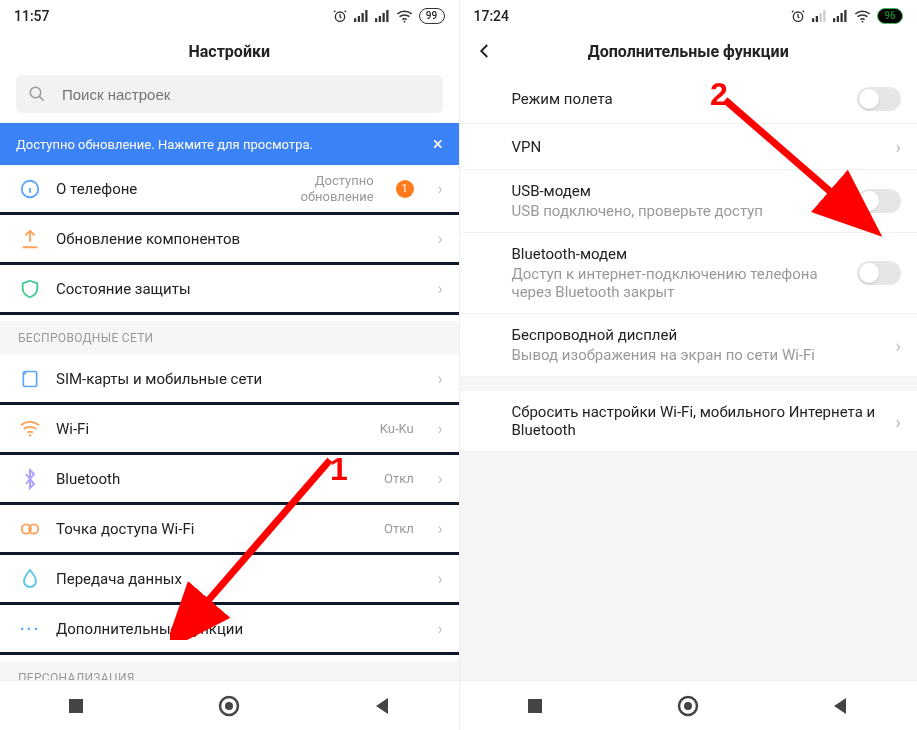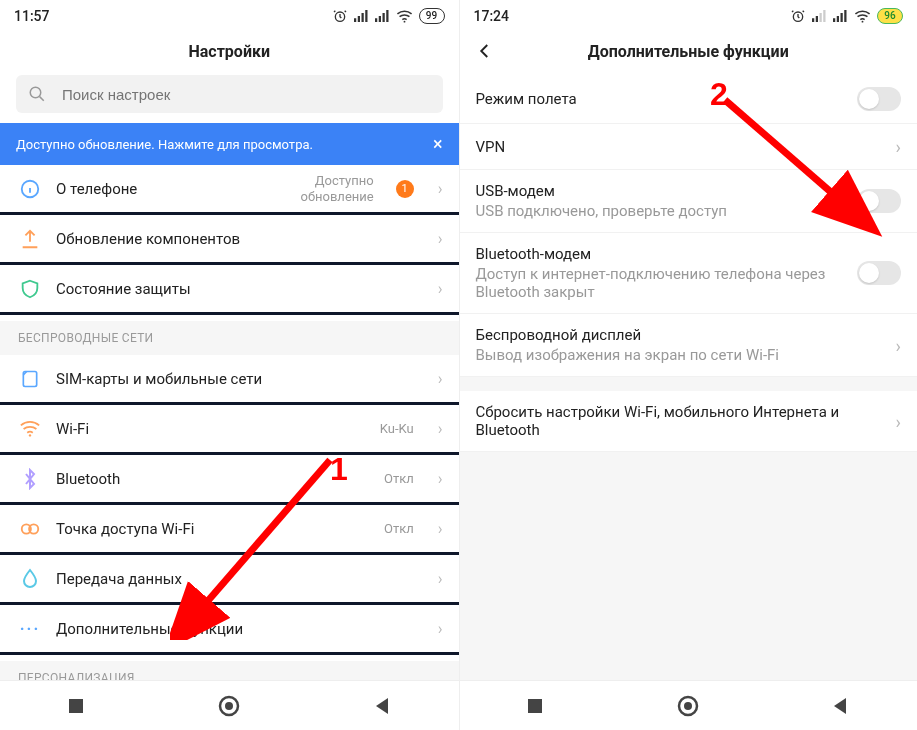--- a/index.html
+++ b/index.html
@@ -27,21 +27,21 @@
     color: #222;
   }
   .status .spacer { flex: 1; }
   .status-icons { display: flex; align-items: center; gap: 6px; }
   .status-icons svg { display: block; }
   .batt {
     border: 1px solid #333; border-radius: 9px;
     padding: 0 5px; font-size: 10px; line-height: 14px;
     min-width: 26px; text-align: center;
   }
-  .batt.green { border-color: #49b85c; background: #fde047; color: #1a8a2f; }
+  .batt.green { border-color: #49b85c; background: #000000; color: #1a8a2f; }
 
   
   .header { text-align: center; font-size: 16px; font-weight: 700; padding: 10px 0 14px; position: relative; }
   .back { position: absolute; left: 16px; top: 10px; }
 
   
   .search {
     margin: 0 16px 10px;
     background: #f2f2f2;
     border-radius: 6px;
@@ -95,21 +95,21 @@
     width: 44px; height: 24px; border-radius: 12px; background: #e6e6e6;
     position: relative; margin-left: 10px;
   }
   .toggle::after {
     content: ""; position: absolute; width: 20px; height: 20px;
     border-radius: 50%; background: #fff; top: 2px; left: 2px;
     box-shadow: 0 1px 2px rgba(0,0,0,.15);
   }
 
   .row2 { padding: 12px 16px; border-bottom: 1px solid #f1f1f1; display:flex; align-items:center; background:#fff; }
-  .row2 .txt { flex:1; }
+  .row2 .txt { flex:1;margin-left:36px; }
   .row2 .title { font-size: 15px; color:#222; }
   .row2 .desc { font-size: 15px; color:#999; margin-top:2px; }
   .gap { height: 14px; background:#f6f6f6; }
 
   
   .navbar {
     height: 50px; display:flex; align-items:center; justify-content:space-around;
     border-top: 1px solid #eee; margin-top: auto;
   }
 

